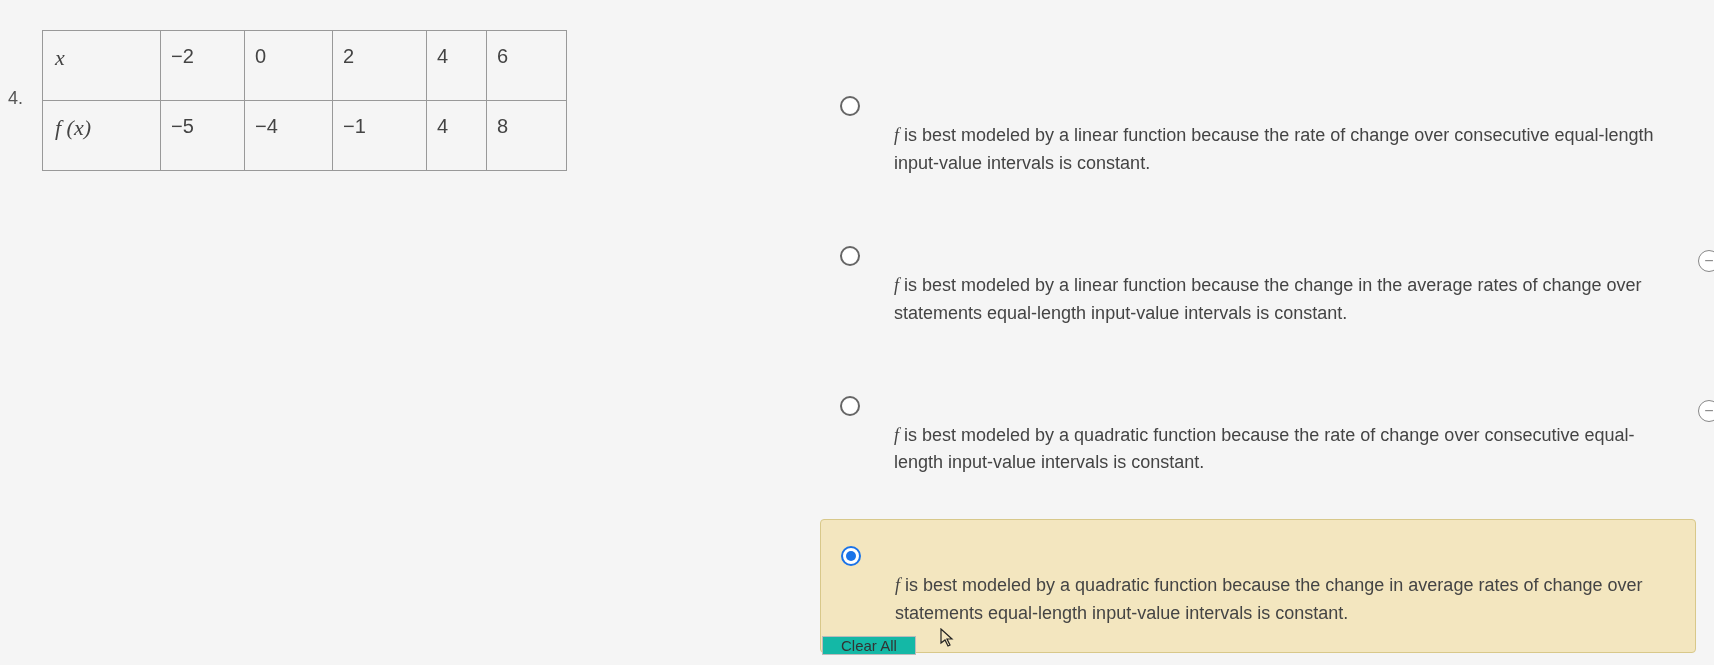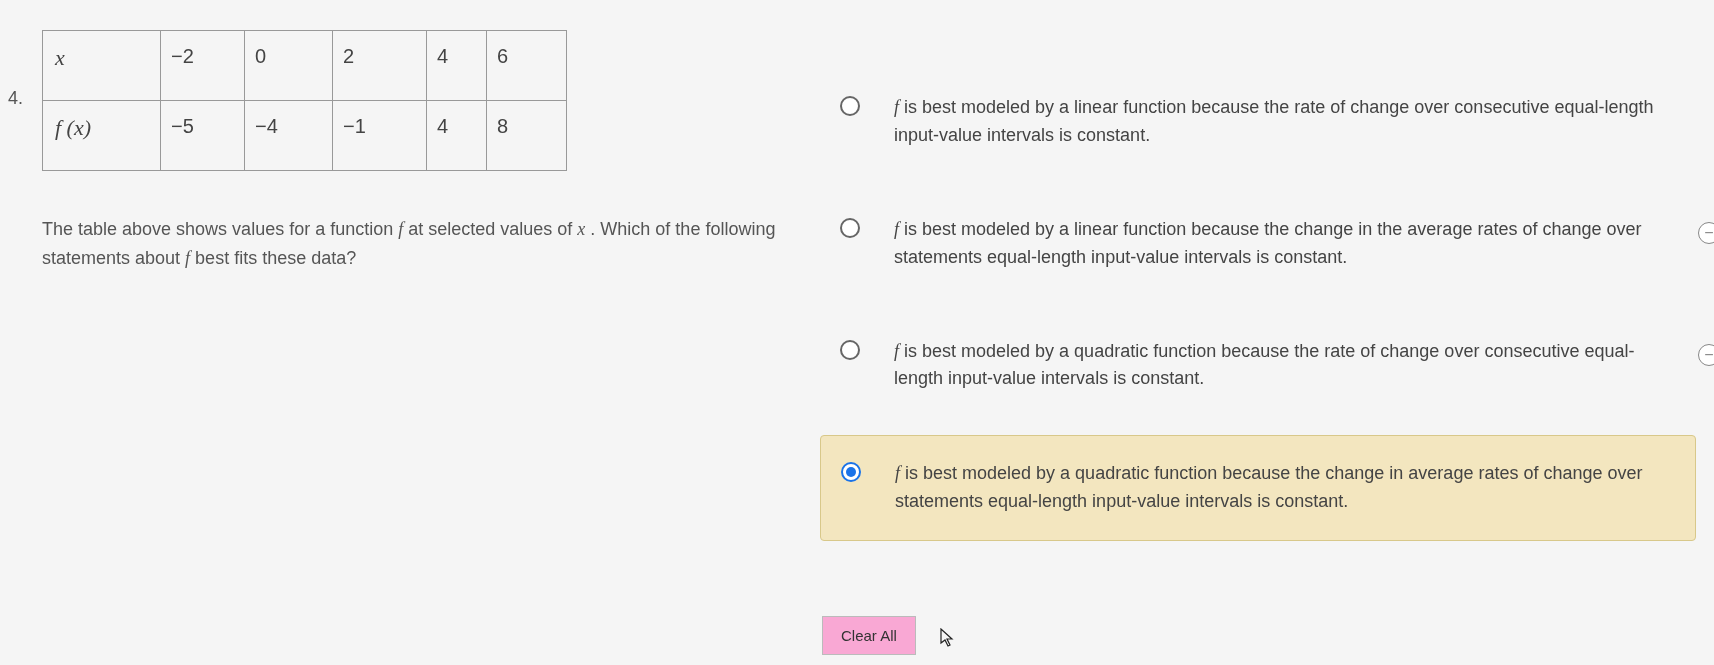--- a/index.html
+++ b/index.html
@@ -100,20 +100,21 @@
     background: #1a73e8;
     border-radius: 50%;
     display: none;
   }
   .radio-outer.checked .radio-inner { display: block; }
   .choice-text {
     font-size: 18px;
     color: #444;
     line-height: 1.55;
     max-width: 760px;
+    margin-top: 28px;
   }
   .choice-text .mathf { font-family: 'Times New Roman', serif; font-style: italic; }
   .mini-icon {
     position: absolute;
     right: -6px;
     top: 30px;
     width: 22px;
     height: 22px;
     border: 1.5px solid #888;
     border-radius: 50%;
@@ -122,22 +123,22 @@
     align-items:center;
     color:#888;
     font-size:16px;
     background:#fff;
   }
   .clear-all {
     position: absolute;
     bottom: 10px;
     left: 2px;
     border: 1px solid #bbb;
-    background: #f9a8d4;
-    padding: 10px 18px;
+    background: #14b8a6;
+    padding: 0 18px;
     font-size: 15px;
     color: #333;
     cursor: pointer;
   }
   .cursor-icon {
     position: absolute;
     bottom: 12px;
     left: 120px;
     font-size: 18px;
     color: #222;
@@ -162,23 +163,20 @@
       <tr>
         <td class="hdr">f (x)</td>
         <td class="c1">−5</td>
         <td class="c2">−4</td>
         <td class="c3">−1</td>
         <td class="c4">4</td>
         <td class="c5">8</td>
       </tr>
     </tbody>
       </table>
-    <div class="prompt">
-      <span>The table above shows values for a function </span><span class="mathf">f</span><span> at selected values of </span><span class="mathf">x</span><span> . Which of the following statements about </span><span class="mathf">f</span><span> best fits these data?</span>
-    </div>
   </div>
 
   <div class="right-panel">
     <div class="choice">
       <div class="radio-outer"></div>
       <div class="choice-text">
         <span class="mathf">f</span><span> is best modeled by a linear function because the rate of change over consecutive equal-length input-value intervals is constant.</span>
       </div>
     </div>
 

